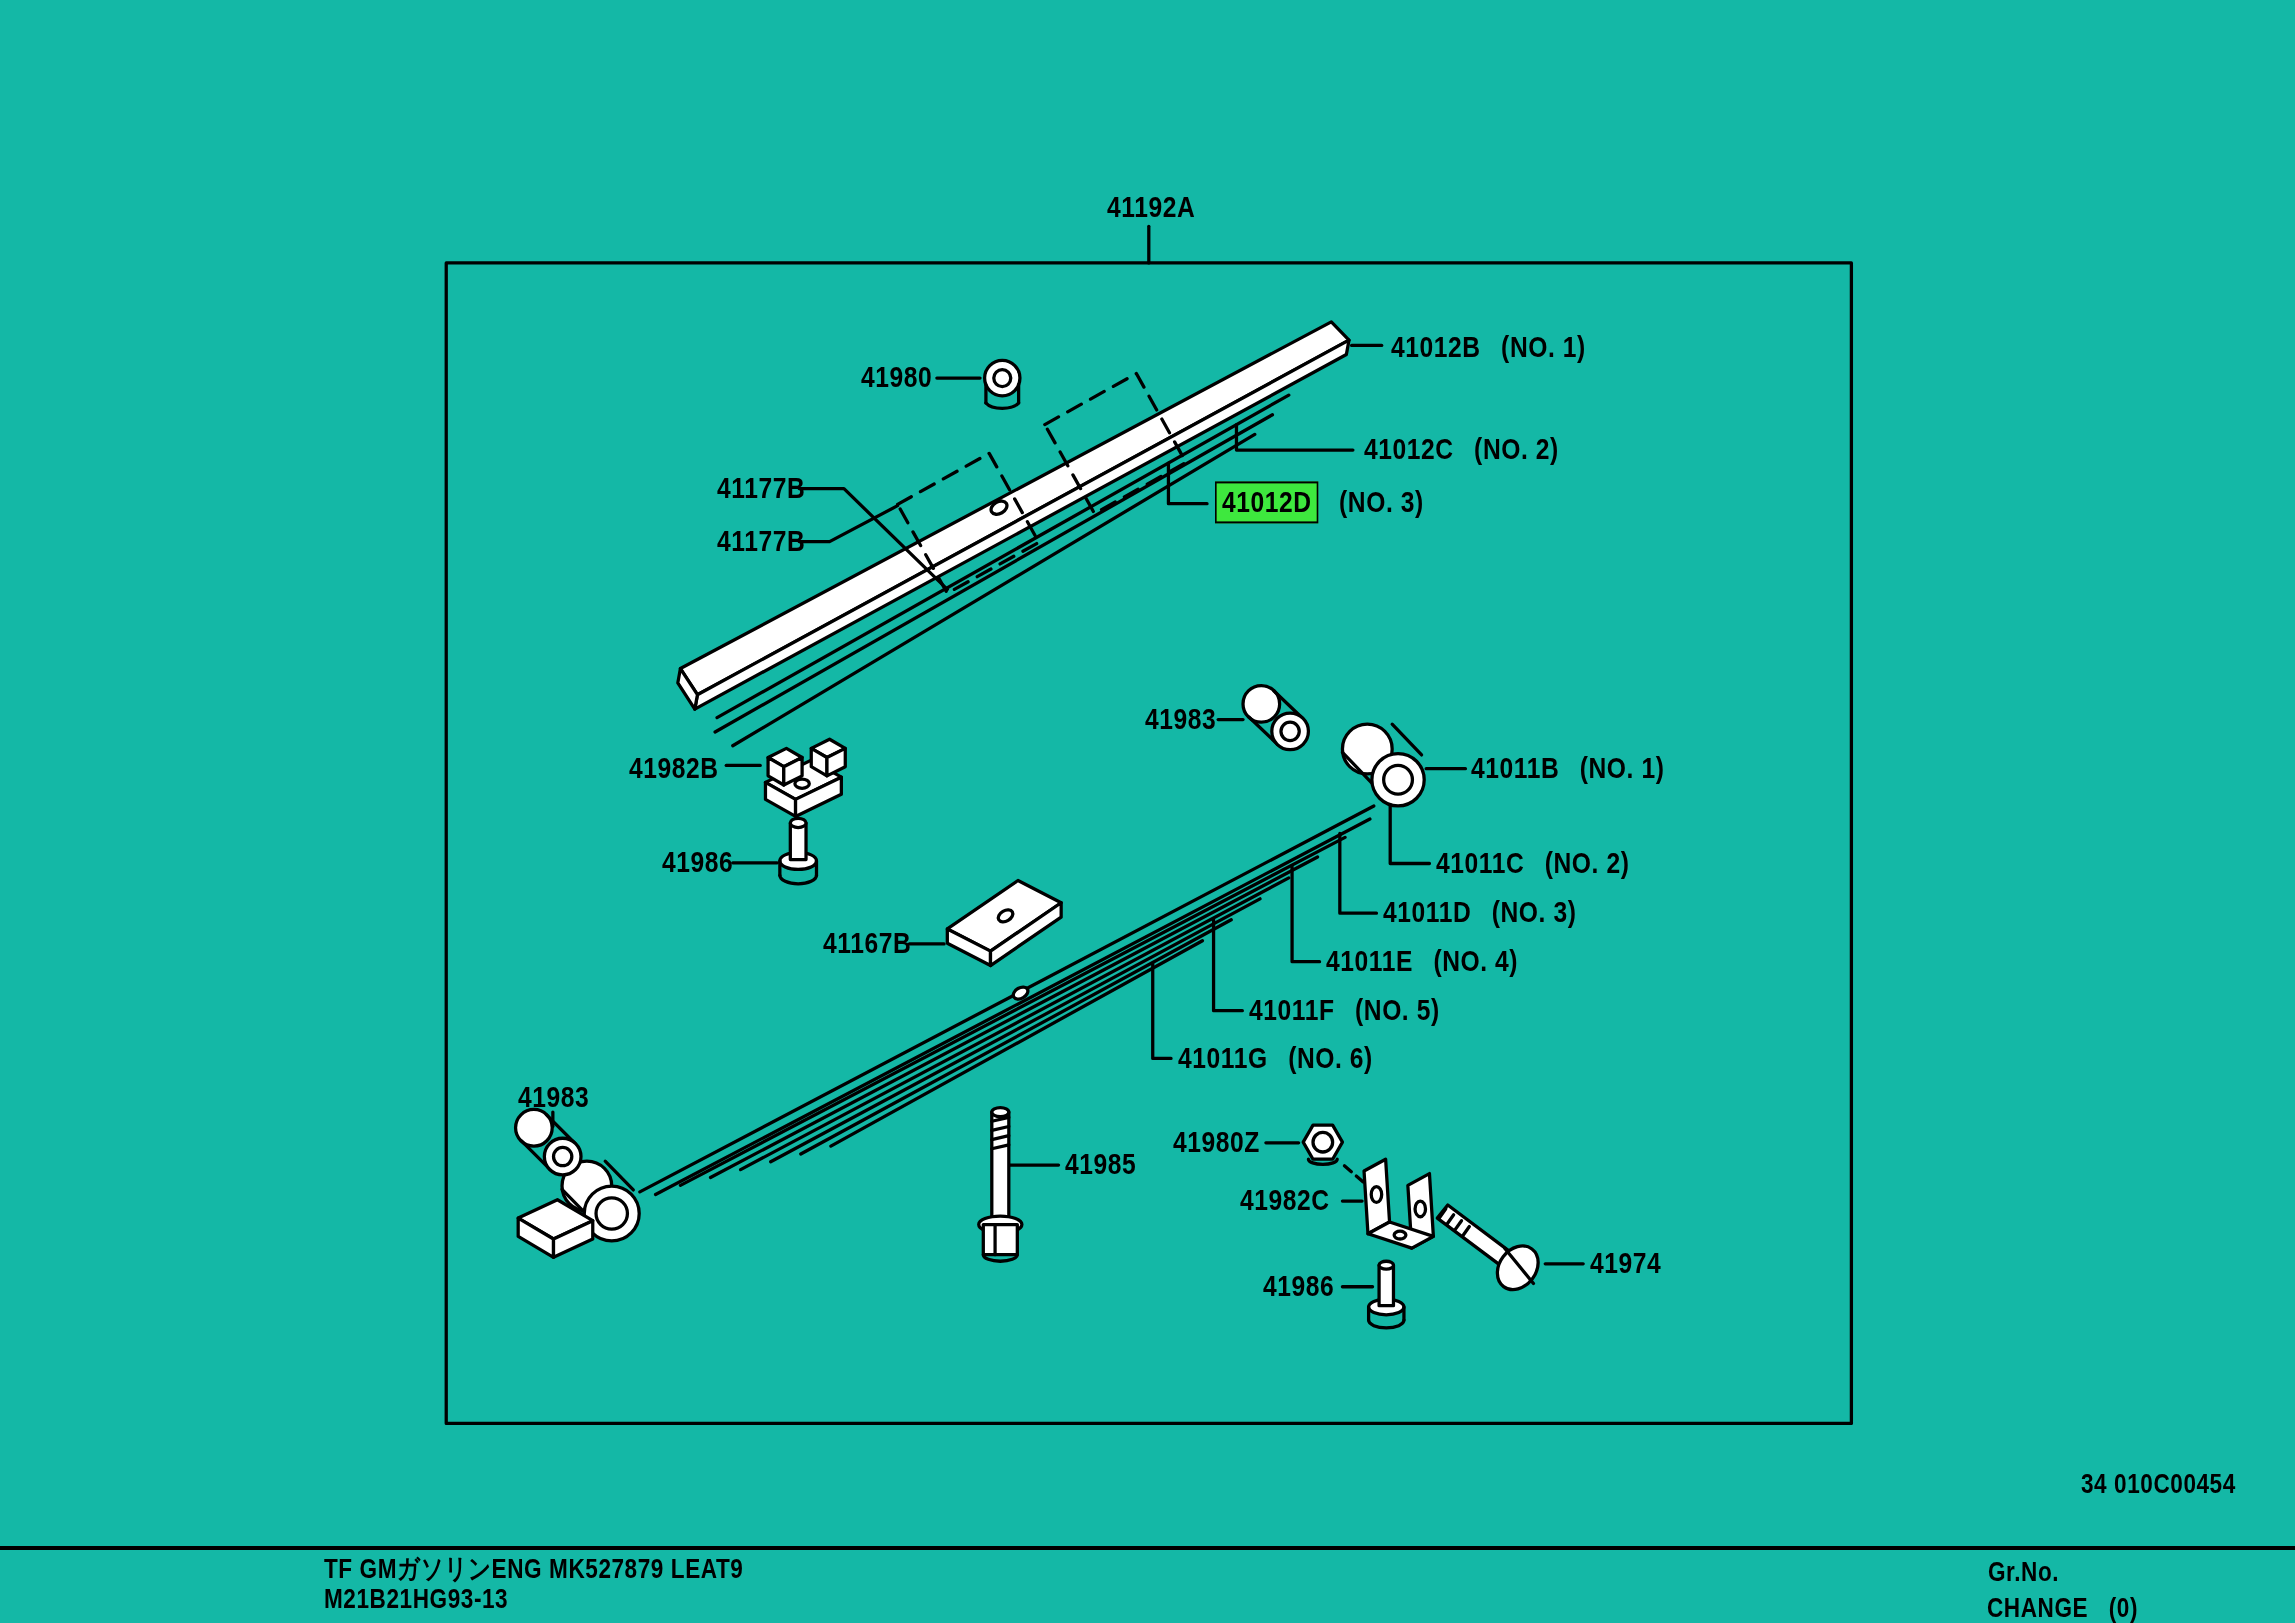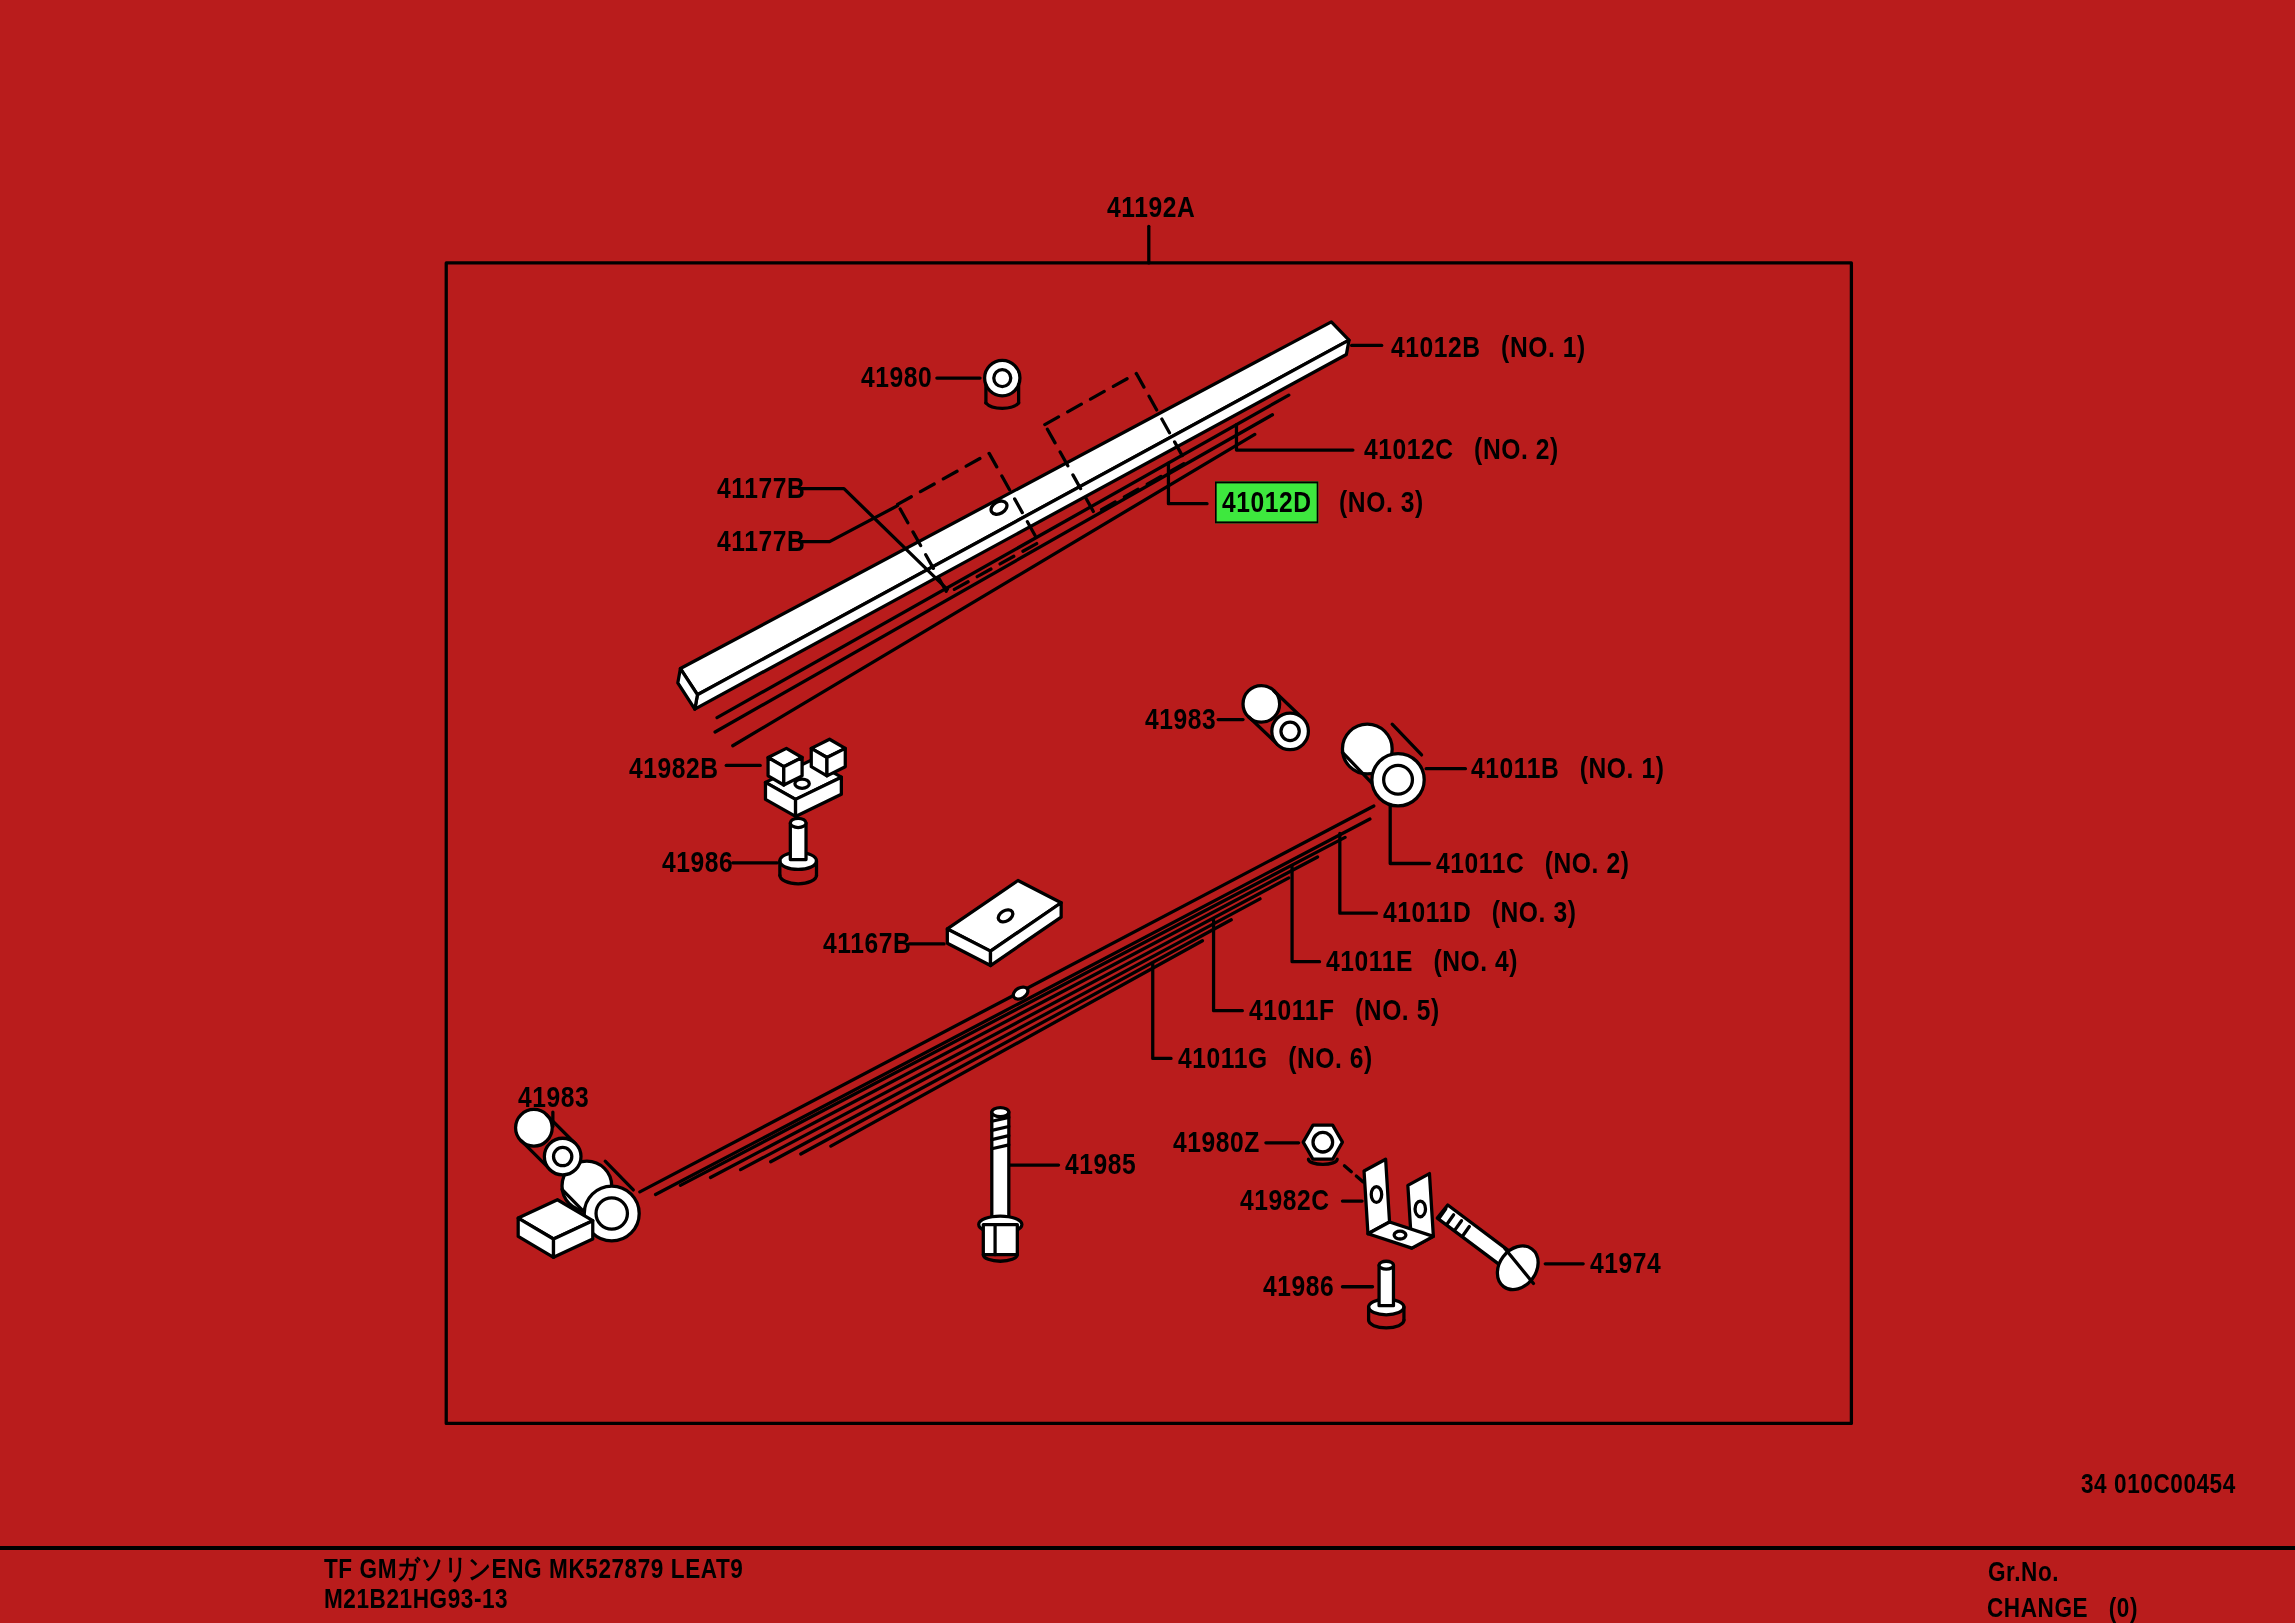--- a/index.html
+++ b/index.html
@@ -1,17 +1,17 @@
 <!DOCTYPE html>
 <html style="--hl: #3ee83e;font-size:10.5px"><head>
 <meta charset="utf-8">
 <style>
   html,body{margin:0;padding:0;background:#fff;}
   body{width:2295px;height:1623px;position:relative;font-family:"Liberation Sans",sans-serif;}
-  .page{position:absolute;inset:0;background:#b91c1c;overflow:hidden;}
+  .page{position:absolute;inset:0;background:#14b8a6;overflow:hidden;}
   svg{position:absolute;left:0;top:0;}
   svg *{stroke:#000;stroke-width:5;fill:none;stroke-linecap:round;stroke-linejoin:round;}
   svg .f{fill:#fff;}
   svg .dash{stroke-dasharray:24 16;}
   svg .dash2{stroke-dasharray:14 10;}
   svg .thin{stroke-width:4;}
   .label{position:absolute;white-space:pre;color:#000;font-size:30px;font-weight:bold;
          letter-spacing:0.7px;transform:translateY(-52%) scaleX(0.82);transform-origin:left center;
          line-height:1;}
   .label .no{margin-left:25px;}

